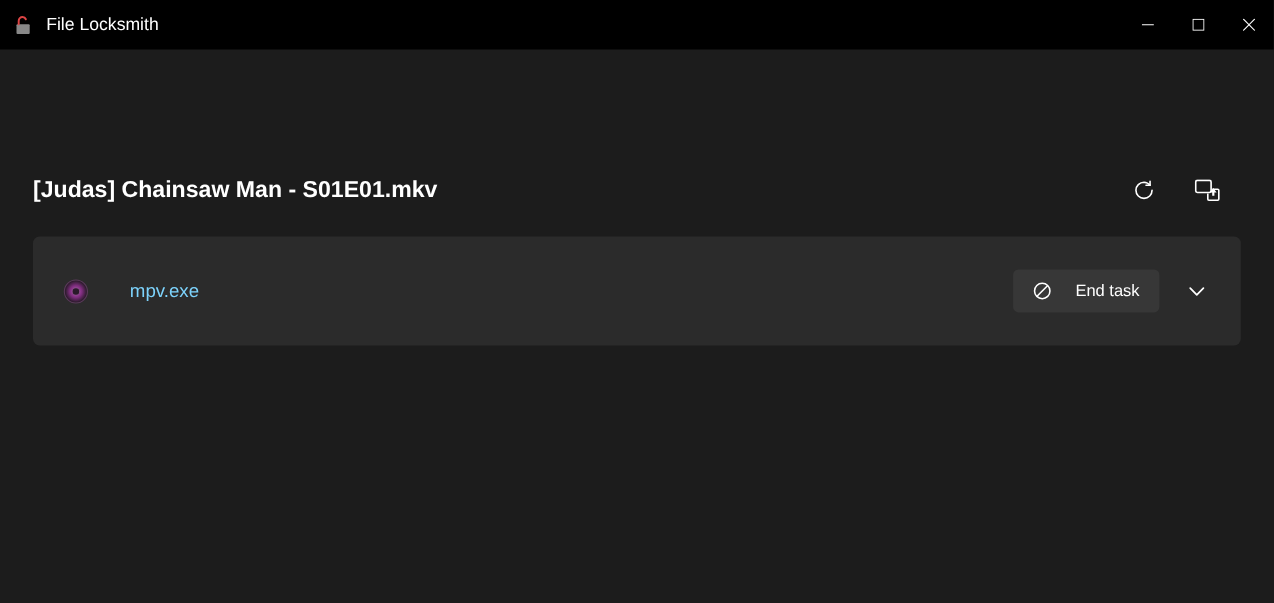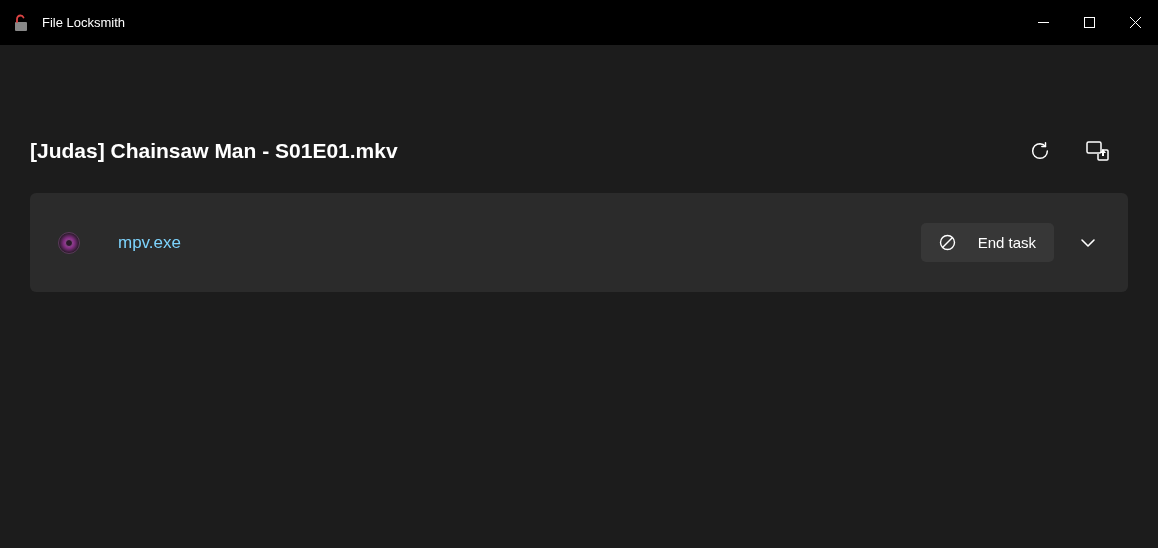--- a/index.html
+++ b/index.html
@@ -29,38 +29,37 @@
       gap: 12px;
     }
     .app-icon {
       width: 18px;
       height: 18px;
       display: flex;
       align-items: center;
       justify-content: center;
     }
     .app-title {
-      font-size: 13px;
+      font-size: 16px;
       color: #ffffff;
       font-weight: 400;
     }
     .window-controls {
       display: flex;
     }
     .window-control {
       width: 46px;
       height: 45px;
       display: flex;
       align-items: center;
       justify-content: center;
       cursor: pointer;
     }
     .content {
-      padding: 80px 30px 0 30px;
-      margin-top: 14px;
+      padding: 116px 30px 0 30px;
     }
     .header-row {
       display: flex;
       align-items: center;
       justify-content: space-between;
       margin-bottom: 30px;
     }
     .file-title {
       font-size: 21px;
       font-weight: 600;

